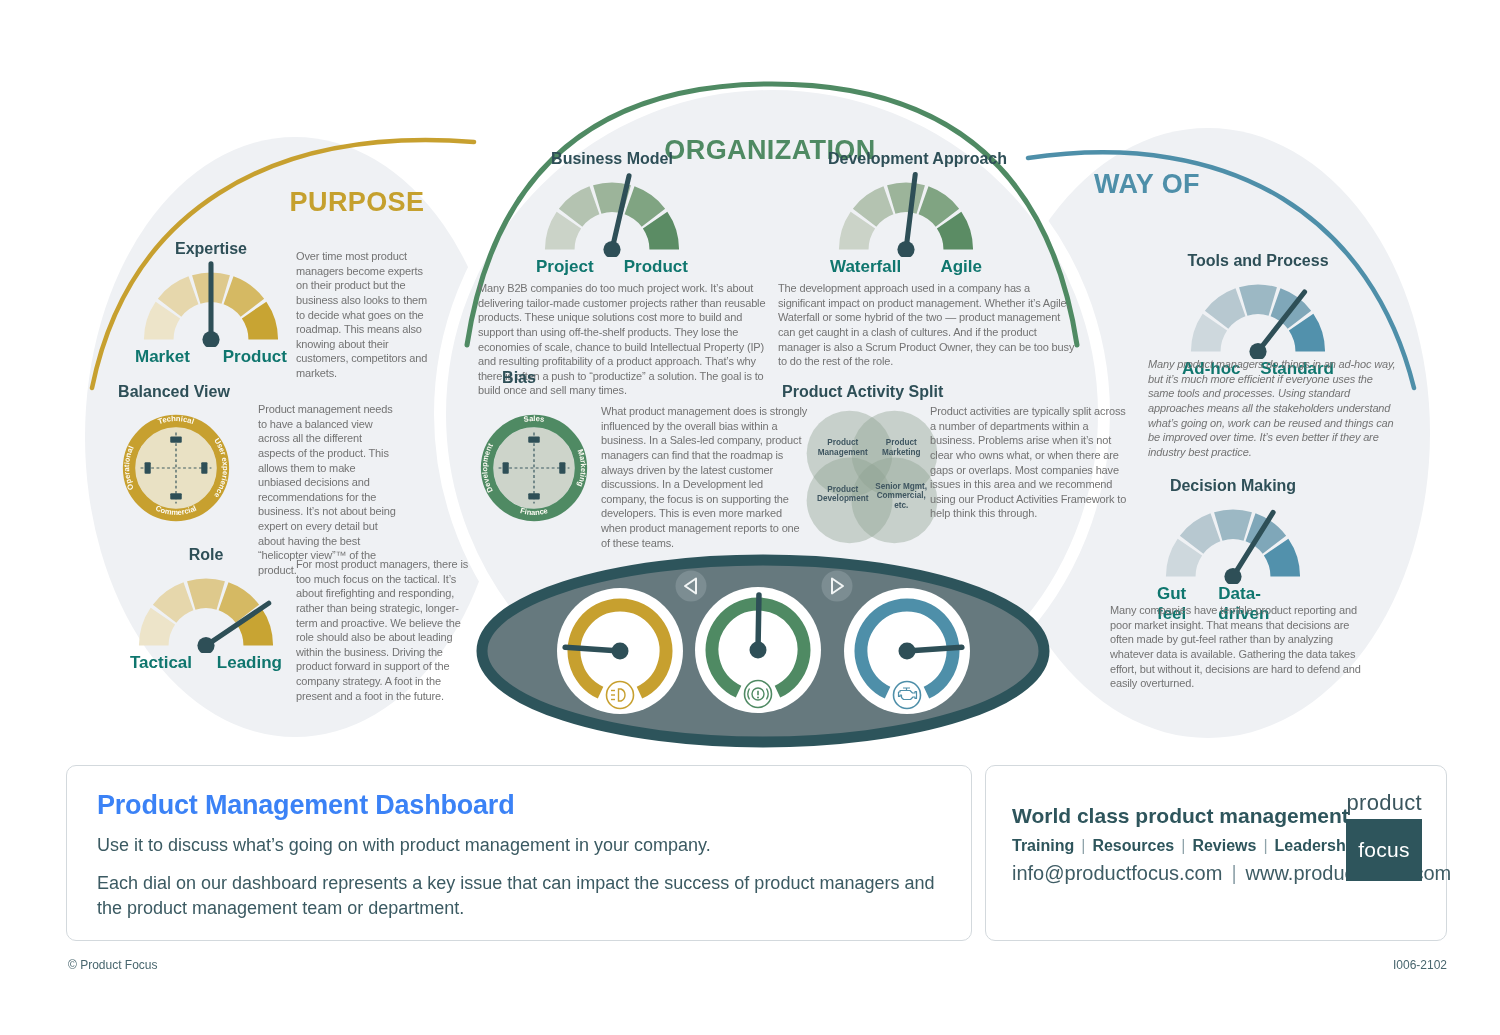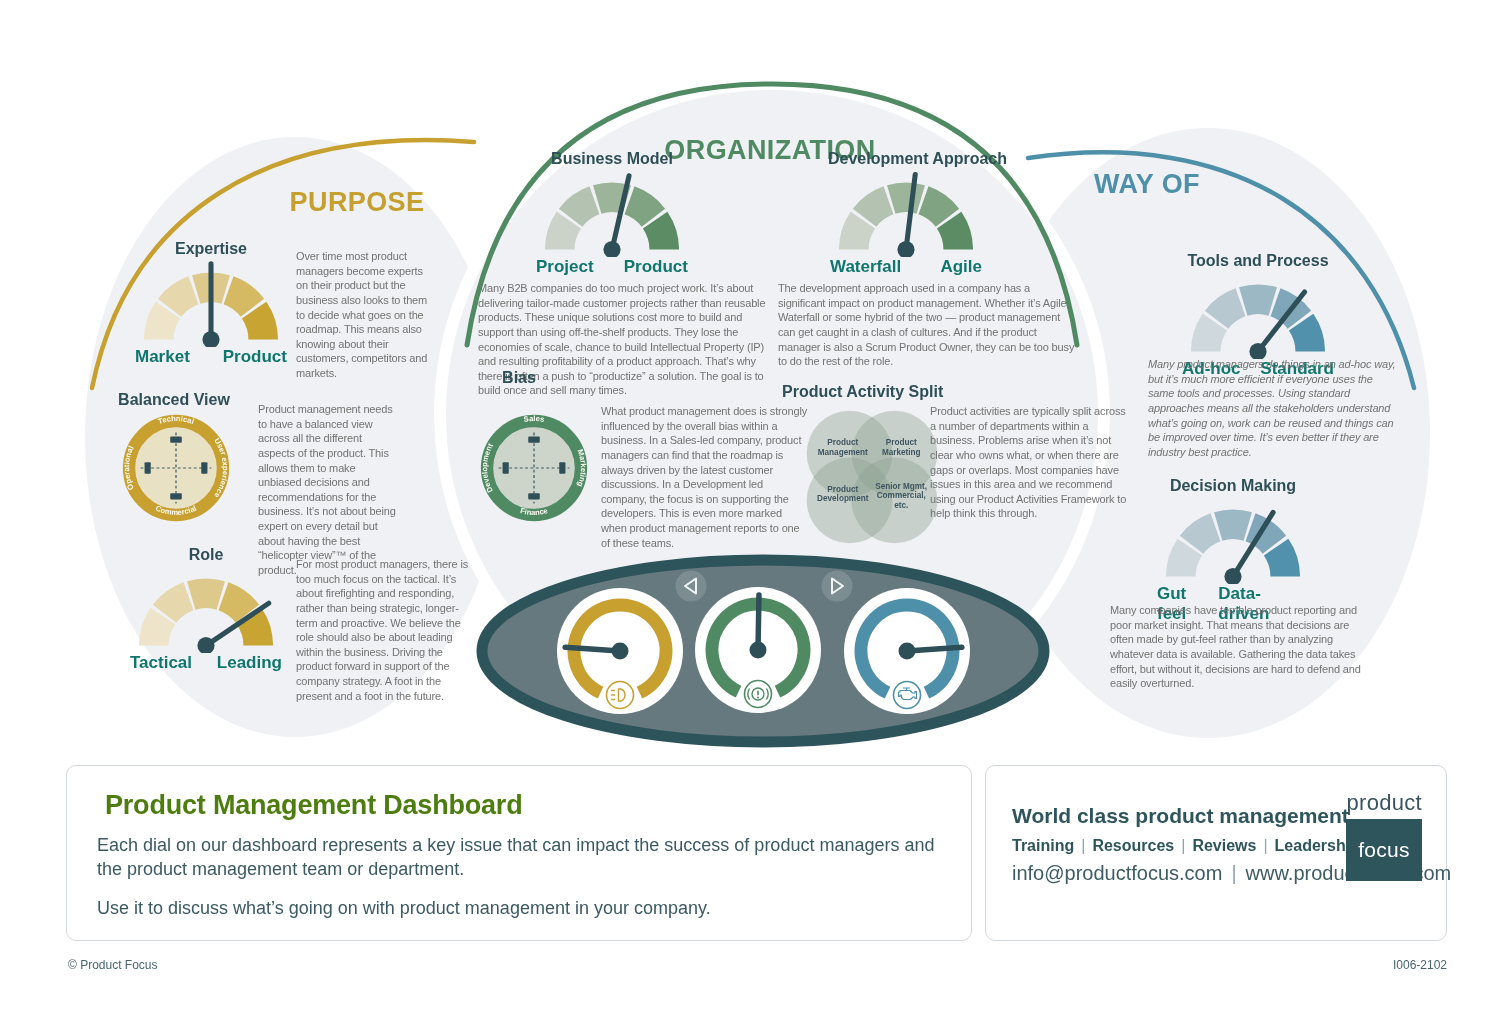--- a/index.html
+++ b/index.html
@@ -15,21 +15,21 @@
   .gauge-block{position:absolute;width:156px;display:flex;flex-direction:column;}
   .g-title{font-weight:bold;font-size:16px;color:#2E4F57;text-align:center;white-space:nowrap;margin-bottom:2px;}
   .g-arc svg{display:block;width:156px;height:auto;}
   .g-labels{display:flex;justify-content:space-between;font-weight:bold;font-size:17px;color:#0f766e;margin-top:0px;padding:0 2px;}
   .d-title{position:absolute;font-weight:bold;font-size:16px;color:#2E4F57;text-align:center;}
   .d-title.left{text-align:left;}
   .dial-holder svg, .venn-holder svg, .dash-holder svg{display:block;width:100%;height:auto;}
   .body-text{position:absolute;font-size:11px;line-height:1.33;letter-spacing:-0.15px;color:#737373;}
   .card{position:absolute;background:#fff;border:1.5px solid #D3D9DD;border-radius:10px;box-sizing:border-box;}
   #info-card{left:66px;top:765px;width:906px;height:176px;padding:24px 30px;}
-  #info-card h1{margin:0 0 12px 8px;font-size:27px;color:#4d7c0f;letter-spacing:-0.2px;}
+  #info-card h1{margin:0 0 12px 0;font-size:27px;color:#3b82f6;letter-spacing:-0.2px;}
   #info-card p{margin:0;font-size:18px;line-height:1.36;color:#3B5A62;}
   #info-card p + p{margin-top:14px;}
   #brand-card{left:985px;top:765px;width:462px;height:176px;padding:24px 26px;}
   #brand-card .headline{font-size:21px;font-weight:bold;color:#2E555C;margin-top:14px;}
   .links-row{margin-top:9px;font-size:16px;font-weight:bold;color:#2E555C;white-space:nowrap;}
   .links-row .pipe{color:#8FA3AA;font-weight:normal;padding:0 7px;}
   .contact-row{margin-top:7px;font-size:20px;color:#3E5C64;white-space:nowrap;}
   .contact-row .pipe{color:#8FA3AA;padding:0 9px;}
   #logo{position:absolute;right:24px;top:24px;text-align:right;}
   #logo .logo-word{font-size:22px;color:#3A555D;margin-bottom:3px;letter-spacing:.3px;}
@@ -72,21 +72,21 @@
           </g>
         </svg>
       </div>
     <div class="g-labels">
       <span>Market</span>
       <span>Product</span>
     </div>
   </div>
   <div class="body-text" style="left:296px;top:249px;width:138px;">Over time most product managers become experts on their product but the business also looks to them to decide what goes on the roadmap. This means also knowing about their customers, competitors and markets.</div>
 
-  <div class="d-title" style="left:84px;top:383px;width:180px;margin-top:8px;">Balanced View</div>
+  <div class="d-title" style="left:84px;top:383px;width:180px;">Balanced View</div>
   <div class="abs dial-holder" style="left:114px;top:406px;width:124px;">
       <svg viewBox="0 0 140 140">
         <circle cx="70" cy="70" r="46" fill="#E9E1C4"></circle>
         <circle cx="70" cy="70" r="53" fill="none" stroke="#C7A02F" stroke-width="14"></circle>
         <line x1="30" y1="70" x2="110" y2="70" stroke="#2E4F57" stroke-width="1.4" stroke-dasharray="3.2,2.8" opacity="0.9"></line>
         <line x1="70" y1="30" x2="70" y2="110" stroke="#2E4F57" stroke-width="1.4" stroke-dasharray="3.2,2.8" opacity="0.9"></line>
         <rect x="63.5" y="34.5" width="13" height="7" rx="1.2" fill="#2E4F57"></rect>
         <rect x="63.5" y="98.5" width="13" height="7" rx="1.2" fill="#2E4F57"></rect>
         <rect x="34.5" y="63.5" width="7" height="13" rx="1.2" fill="#2E4F57"></rect>
         <rect x="98.5" y="63.5" width="7" height="13" rx="1.2" fill="#2E4F57"></rect>
@@ -300,22 +300,22 @@
           <g transform="translate(439,143)">
             <circle r="13.5" fill="#ffffff" stroke="#4E8FA9" stroke-width="1.6"></circle>
             <path d="M -4,-7 L 3,-7 M -0.5,-7 L -0.5,-4.5 M -7,-4.5 L 3,-4.5 L 5.5,-2 L 8,-2 L 8,-3.5 L 9.5,-3.5 L 9.5,3.5 L 8,3.5 L 8,2 L 6,2 L 3.5,4.5 L -3.5,4.5 L -5.5,2.5 L -5.5,0 L -7,0 L -7,1.5 L -8.5,1.5 L -8.5,-3 L -7,-3 Z" fill="none" stroke="#4E8FA9" stroke-width="1.2" stroke-linejoin="round"></path>
           </g>
         </g>
       </svg>
     </div>
 
   <div class="card" id="info-card">
     <h1>Product Management Dashboard</h1>
+    <p>Use it to discuss what’s going on with product management in your company.</p>
     <p>Each dial on our dashboard represents a key issue that can impact the success of product managers and the product management team or department.</p>
-    <p>Use it to discuss what’s going on with product management in your company.</p>
   </div>
 
   <div class="card" id="brand-card">
     <div class="headline">World class product management</div>
     <div class="links-row"><span>Training</span><span class="pipe">|</span><span>Resources</span><span class="pipe">|</span><span>Reviews</span><span class="pipe">|</span><span>Leadership</span></div>
     <div class="contact-row">
       <span>info@productfocus.com</span><span class="pipe">|</span><span>www.productfocus.com</span>
     </div>
     <div id="logo">
       <div class="logo-word">product</div>

